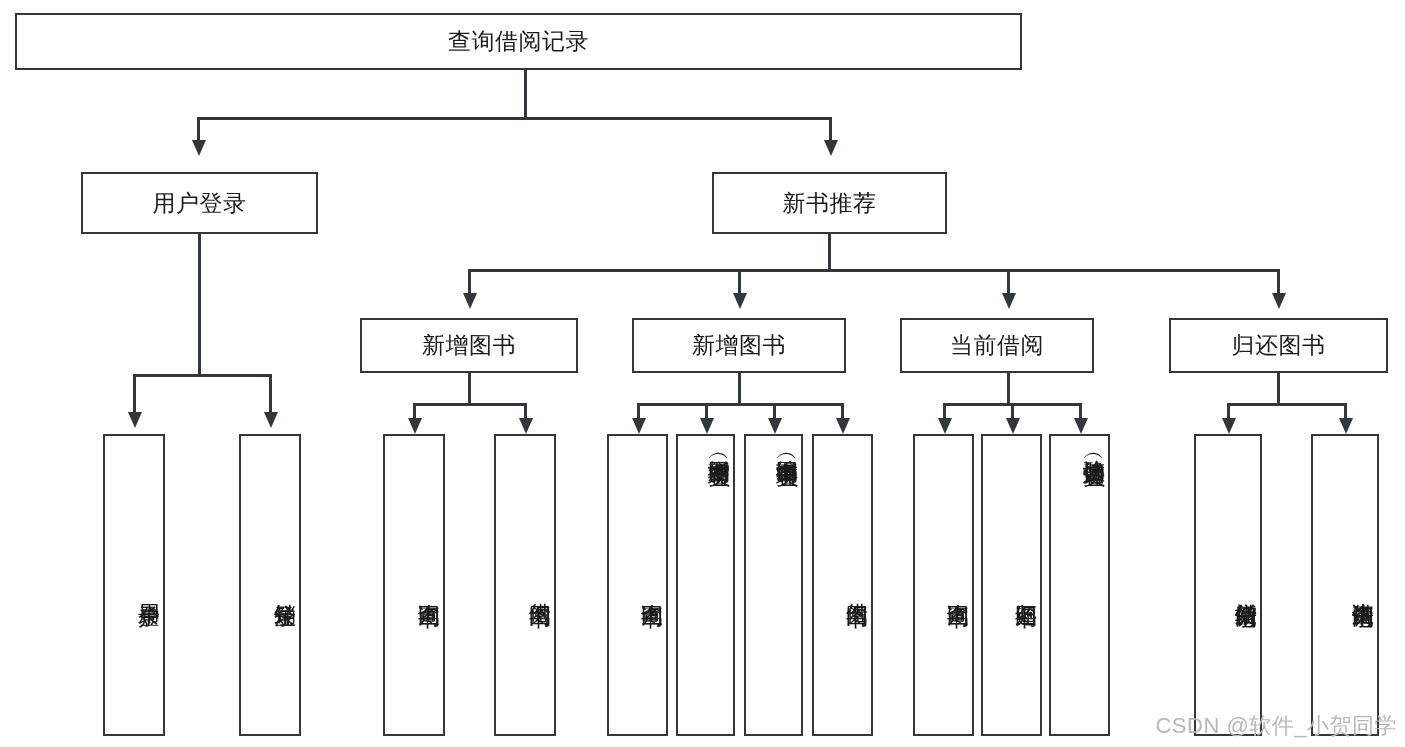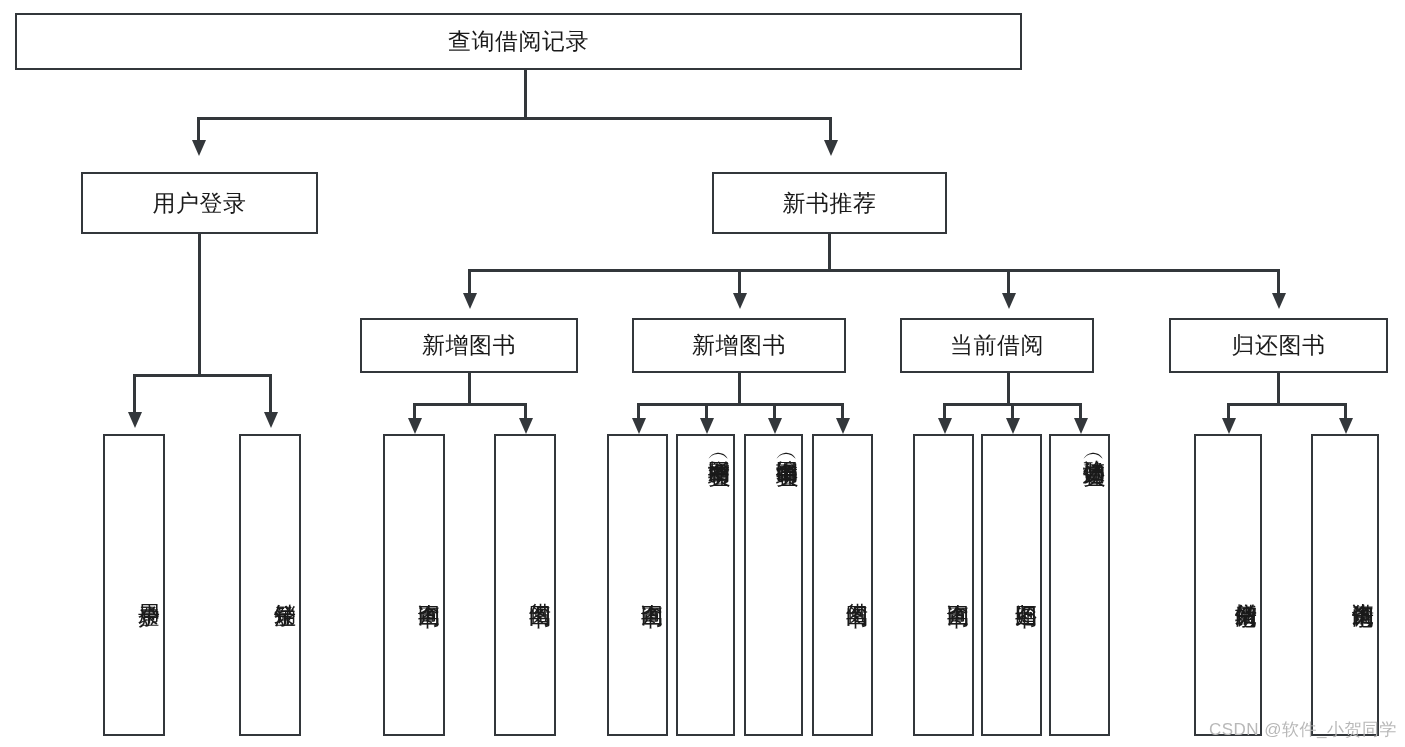--- a/index.html
+++ b/index.html
@@ -59,21 +59,21 @@
     width: 0;
     height: 0;
     border-left: 7px solid transparent;
     border-right: 7px solid transparent;
     border-top: 16px solid #33373b;
   }
   #watermark {
     position: absolute;
     right: 8px;
     bottom: 6px;
-    font-size: 17px;
+    font-size: 22px;
     color: #b8b8b8;
     letter-spacing: 0.5px;
     white-space: nowrap;
     pointer-events: none;
   }
 </style>
 </head>
 <body>
 
 <div id="canvas">

